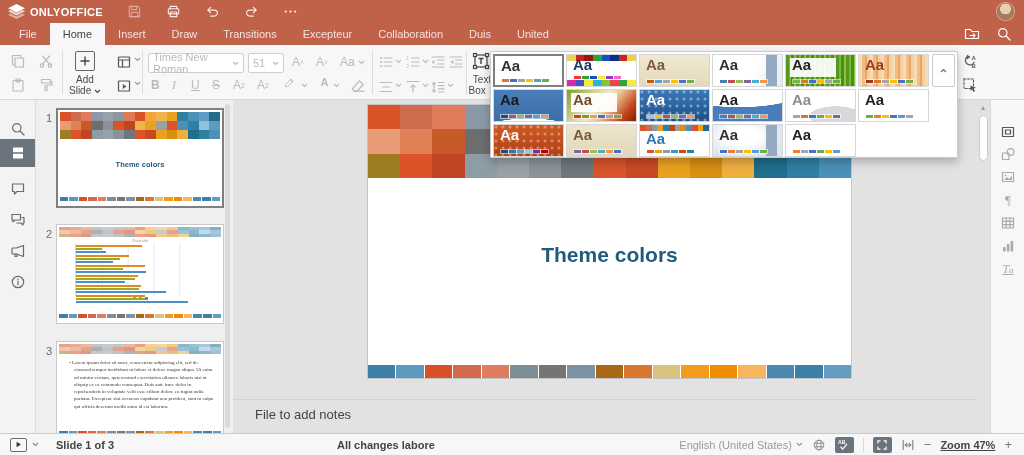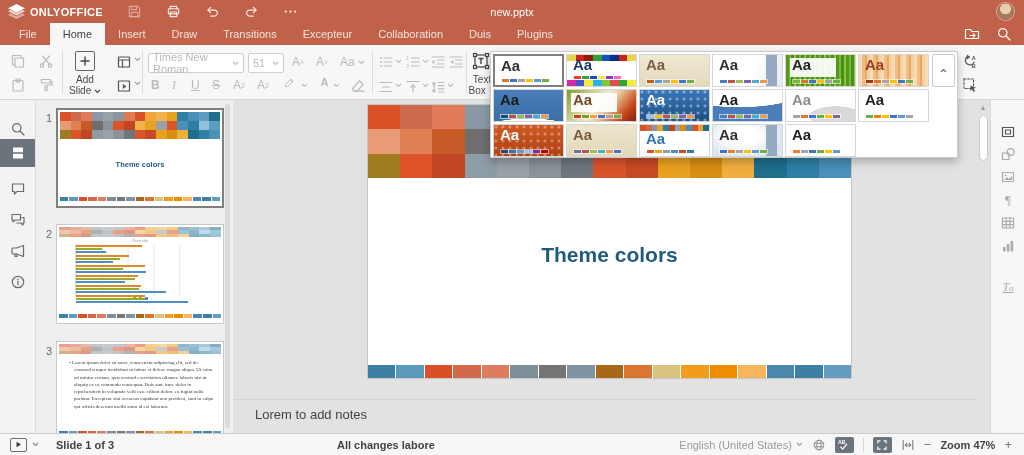--- a/index.html
+++ b/index.html
@@ -106,21 +106,21 @@
   .statusbar{position:absolute;left:0;bottom:0;right:0;height:22px;background:#F7F7F7;border-top:1px solid #CBCBCB;
              display:flex;align-items:center;font-size:11px;color:#444;z-index:3;}
   .sb-left{display:flex;align-items:center;margin-left:10px;gap:5px;}
   .playchip{width:17px;height:14px;border:1px solid #6B6B6B;border-radius:2px;display:flex;align-items:center;justify-content:center;color:#3A3A3A;}
   .sb-counter{font-weight:bold;margin-left:12px;}
   .sb-saved{position:absolute;left:337px;font-weight:bold;}
   .sb-right{position:absolute;right:12px;display:flex;align-items:center;gap:9px;color:#777;}
   .sb-lang{color:#9A9A9A;display:flex;align-items:center;gap:4px;}
   .chip{width:19px;height:16px;background:#6B737C;border-radius:2px;display:flex;align-items:center;justify-content:center;}
   .sb-div{width:1px;height:14px;background:#D8D8D8;}
-  .sb-zoom{font-weight:bold;color:#444;}
+  .sb-zoom{font-weight:bold;color:#444;text-decoration:underline;}
   .sign{font-size:13px;color:#777;line-height:1;}
 </style>
 </head>
 <body>
 
 <div class="app">
 
   <div class="topbar">
     <div class="logo">
       <span class="ic">
@@ -158,35 +158,34 @@
           <path d="M10 3.5l3 3-3 3"></path>
         </svg>
       </span>
     <span class="top-ic ic">
         <svg width="15" height="15" viewBox="0 0 16 16" fill="currentColor">
           <circle cx="3" cy="8" r="1.2"></circle>
           <circle cx="8" cy="8" r="1.2"></circle>
           <circle cx="13" cy="8" r="1.2"></circle>
         </svg>
       </span>
-    <div class="doc-title">new.pptx</div>
     <div class="avatar"></div>
   </div>
 
   <div class="tabbar">
     <div id="tabs" style="display:flex">
         <div class="tab">File</div>
         <div class="tab active">Home</div>
         <div class="tab">Insert</div>
         <div class="tab">Draw</div>
         <div class="tab">Transitions</div>
         <div class="tab">Excepteur</div>
         <div class="tab">Collaboration</div>
         <div class="tab">Duis</div>
-        <div class="tab">Plugins</div>
+        <div class="tab">United</div>
       </div>
     <div class="tabbar-right">
       <span class="ic">
           <svg width="16" height="16" viewBox="0 0 16 16" fill="none" stroke="currentColor" stroke-width="1.2" stroke-linecap="round" stroke-linejoin="round">
             <path d="M1.5 3.5h5l1.5 2h6.5v7h-13z"></path>
             <path d="M6 9.5h5M9.3 7.8L11 9.5l-1.7 1.7"></path>
           </svg>
         </span>
       <span class="ic">
           <svg width="16" height="16" viewBox="0 0 16 16" fill="none" stroke="currentColor" stroke-width="1.2" stroke-linecap="round" stroke-linejoin="round">
@@ -1067,21 +1066,21 @@
           <div style="background: rgb(217, 195, 126); flex: 1 1 0%;"></div>
           <div style="background: rgb(242, 155, 29); flex: 1 1 0%;"></div>
           <div style="background: rgb(239, 140, 0); flex: 1 1 0%;"></div>
           <div style="background: rgb(247, 181, 94); flex: 1 1 0%;"></div>
           <div style="background: rgb(74, 136, 173); flex: 1 1 0%;"></div>
           <div style="background: rgb(62, 127, 166); flex: 1 1 0%;"></div>
           <div style="background: rgb(99, 156, 192); flex: 1 1 0%;"></div>
         </div>
     </div>
     <div class="notes-divider"></div>
-    <div class="notes-text">Lorem to add notes</div>
+    <div class="notes-text">File to add notes</div>
     <div class="vscroll">
       <div class="arrow">▲</div>
       <div class="vthumb"></div>
     </div>
   </div>
 
   <div class="right-rail" id="rightRail">
       <div class="rail-item active" style="top: 18px;">
         <span class="ic">
           <svg width="16" height="16" viewBox="0 0 16 16" fill="none" stroke="currentColor" stroke-width="1.2" stroke-linecap="round" stroke-linejoin="round">
@@ -1122,21 +1121,21 @@
       </div>
       <div class="rail-item" style="top: 133px;">
         <span class="ic">
           <svg width="16" height="16" viewBox="0 0 16 16" fill="currentColor">
             <rect x="3" y="9" width="2.6" height="4.5"></rect>
             <rect x="6.8" y="6" width="2.6" height="7.5"></rect>
             <rect x="10.6" y="3" width="2.6" height="10.5"></rect>
           </svg>
         </span>
       </div>
-      <div class="rail-item" style="top: 174px; text-decoration: underline;">
+      <div class="rail-item" style="top: 156px; text-decoration: underline;">
         <span class="ic">
           <span style="font-size:12px;font-style:italic;font-family:'Liberation Serif',serif">T<span style="font-size:9px">a</span></span>
         </span>
       </div>
     </div>
 
   <div class="statusbar">
     <div class="sb-left">
       <div class="playchip">
         <span class="ic">

